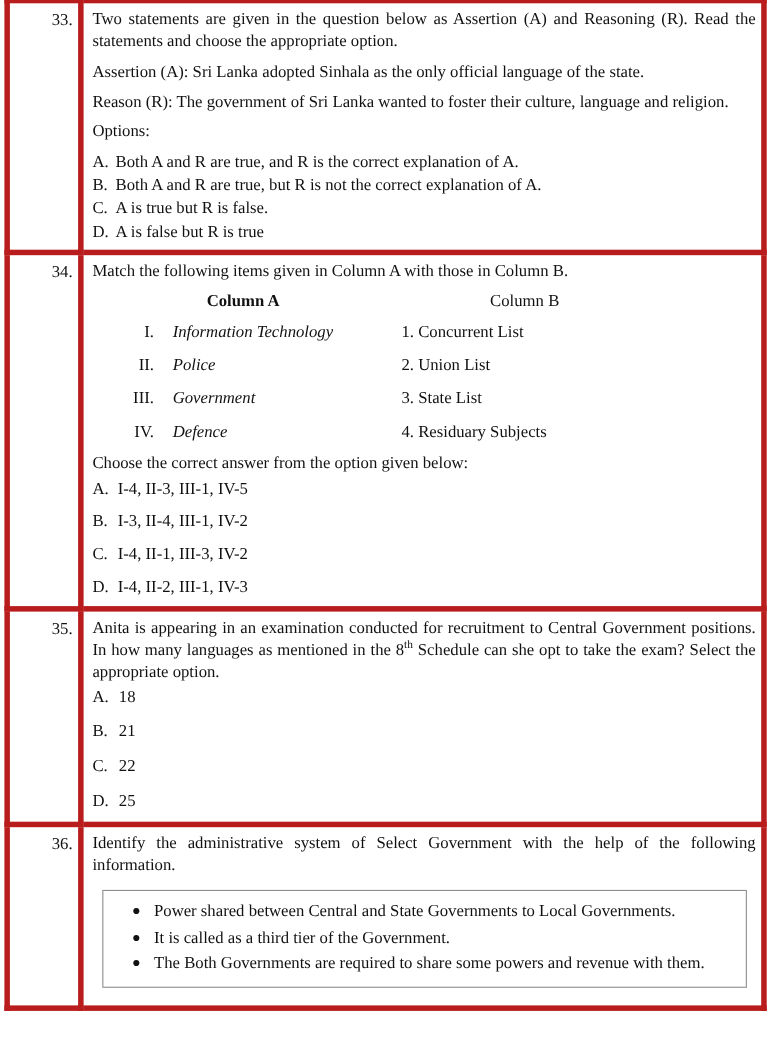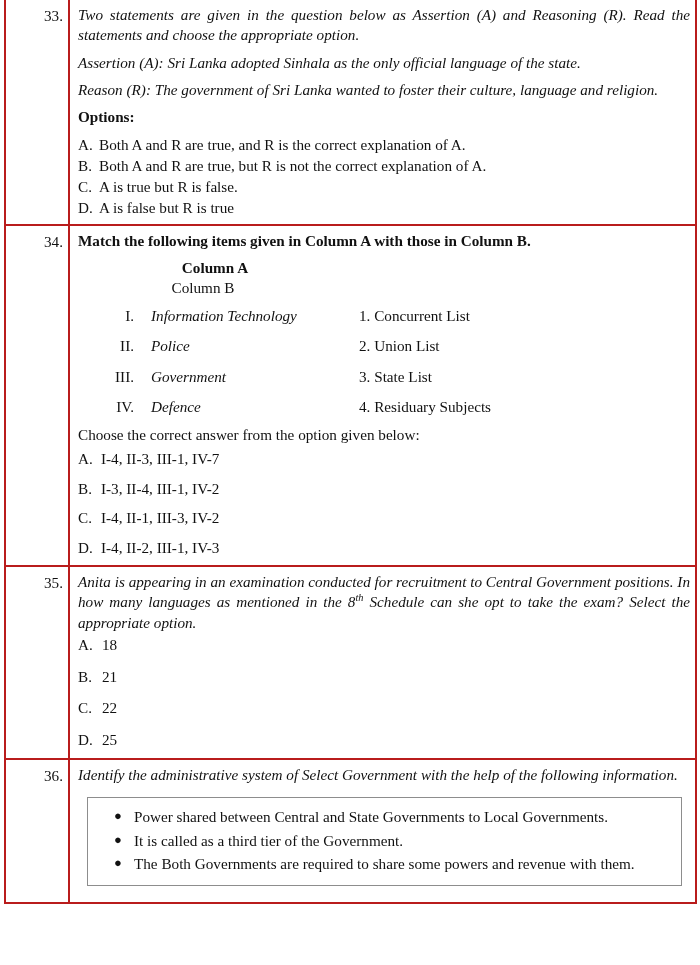--- a/index.html
+++ b/index.html
@@ -27,21 +27,21 @@
   
   .qtable {
     position: absolute;
     left: 4px;
     top: -2px;
     width: 693px;
     border-collapse: collapse;
     table-layout: fixed;
   }
   .qtable > tbody > tr > td {
-    border: 2px solid #b91c1c;
+    border: 5px solid #b91c1c;
     vertical-align: top;
     padding: 0;
   }
   .qtable > tbody > tr > td.num-cell {
     width: 57px;
     text-align: right;
     padding: 6px 5px 4px 0;
     font-size: 15.2px;
     line-height: 1.32;
   }
@@ -50,28 +50,26 @@
     font-size: 15.2px;
     line-height: 1.33;
   }
 
   
   .para {
     margin: 0 0 7px 0;
     text-align: justify;
     text-justify: inter-word;
     line-height: 1.34;
-    font-style: italic;
   }
 
   .plain {
     margin: 0 0 7px 0;
     text-align: left;
     line-height: 1.34;
-    font-weight: bold;
   }
 
   sup.ord {
     font-size: 0.68em;
     vertical-align: super;
     line-height: 0;
   }
 
   
   ol.opts, ul.opts {
@@ -109,21 +107,20 @@
   .opts-q35 .opt-label { width: 24px; }
 
   
   .match-block {
     margin: 6px 0 6px 0;
     width: 100%;
   }
   .match-head {
     display: flex;
     margin-bottom: 8px;
-    flex-direction: column;
   }
   .match-head .col-a-head {
     width: 262px;
     text-align: center;
     font-weight: bold;
     padding-left: 6px;
   }
   .match-head .col-b-head {
     width: 250px;
     text-align: center;
@@ -254,21 +251,21 @@
               <div class="mr-a">Defence</div>
               <div class="mr-b">4. Residuary Subjects</div>
             </div>
           </div>
 
           <p class="choose-line">Choose the correct answer from the option given below:</p>
 
           <ul class="opts opts-indent">
             <li class="opt-row">
               <span class="opt-label">A.</span>
-              <span class="opt-text">I-4, II-3, III-1, IV-7</span>
+              <span class="opt-text">I-4, II-3, III-1, IV-5</span>
             </li>
             <li class="opt-row">
               <span class="opt-label">B.</span>
               <span class="opt-text">I-3, II-4, III-1, IV-2</span>
             </li>
             <li class="opt-row">
               <span class="opt-label">C.</span>
               <span class="opt-text">I-4, II-1, III-3, IV-2</span>
             </li>
             <li class="opt-row">

